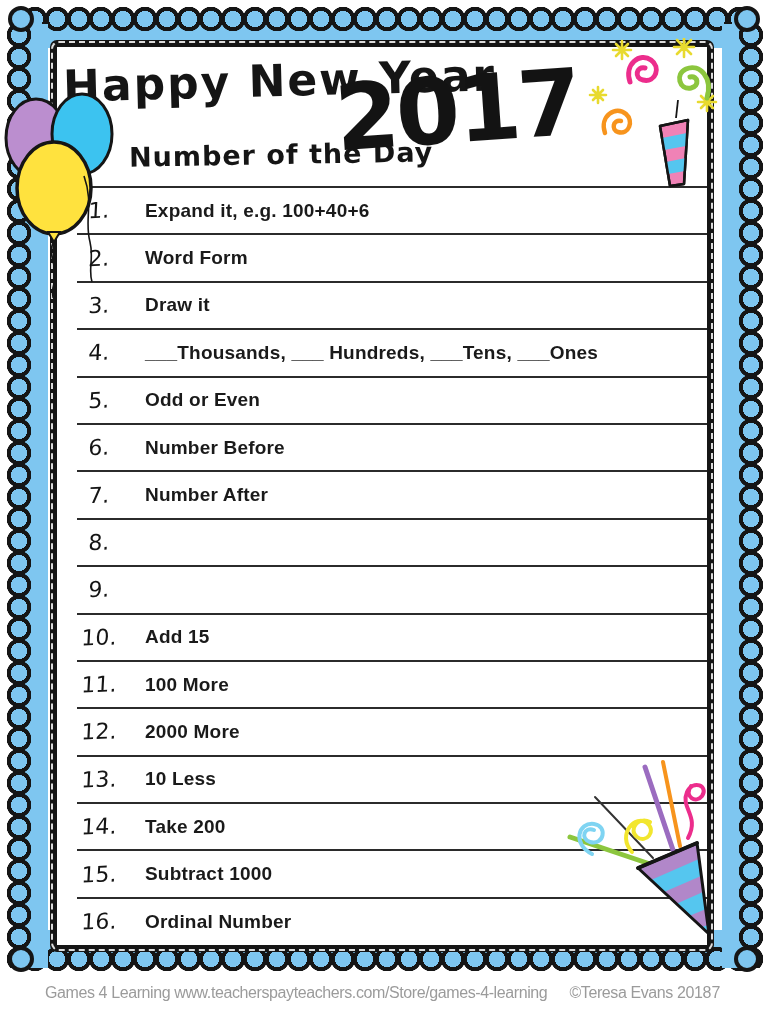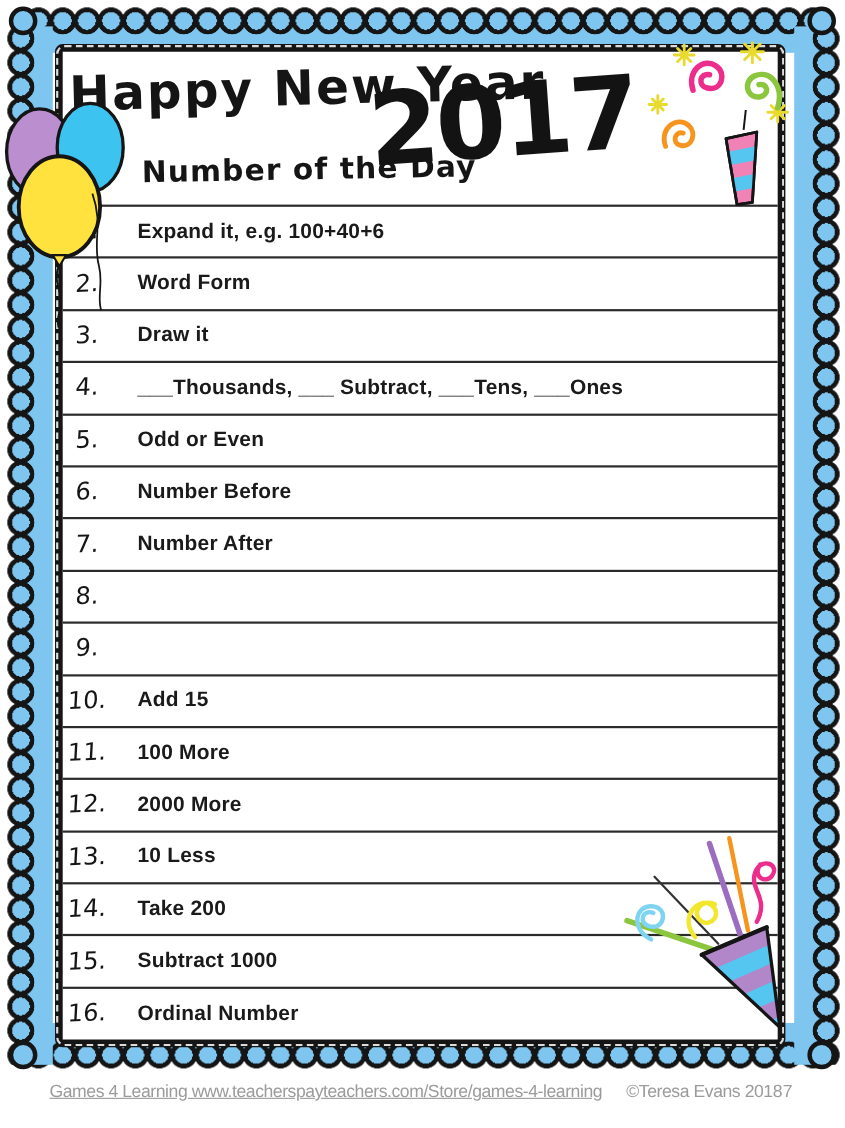--- a/index.html
+++ b/index.html
@@ -77,42 +77,42 @@
     font-family:"DejaVu Sans", sans-serif; font-size:27px; font-weight:600;
     letter-spacing:1px; color:#151515; transform:rotate(-1deg); white-space:nowrap;
   }
   .year {
     position:absolute; right:128px; top:18px;
     font-family:"DejaVu Sans", sans-serif; font-size:92px; font-weight:700;
     letter-spacing:-3px; color:#131313; transform:rotate(-4deg); line-height:1;
   }
 
   
-  .rows { position:relative; }
+  .rows { position:relative;padding-left:20px; }
   .row { height:47.4px; border-top:2px solid #2b2b2b; display:flex; align-items:center; }
   .row-num {
     width:44px; text-align:center; flex:0 0 44px;
     font-family:"DejaVu Sans", sans-serif; font-size:22px; color:#151515;
     transform:skewX(-5deg) rotate(-2deg);
   }
   .row-label {
     margin-left:24px; font-size:19px; font-weight:bold; color:#1a1a1a; letter-spacing:.2px;
   }
 
   
   .balloons { position:absolute; z-index:5; left:-4px; top:88px; }
   .popper-top { position:absolute; z-index:4; left:588px; top:38px; }
   .popper-bottom { position:absolute; z-index:4; left:550px; top:742px; }
 
   
   .footer {
     position:absolute; z-index:3; left:45px; right:30px; top:984px;
     color:#9b9b9b; font-size:16px; letter-spacing:-0.4px; white-space:nowrap;
   }
-  .footer-credit { margin-right:18px;text-decoration:underline; }
+  .footer-credit { margin-right:18px; }
   .footer-page { position:absolute; right:18px; top:0; }
 </style>
 </head>
 <body>
 
 <div class="page">
 
   <div class="sc sc-top"></div>
   <div class="sc sc-bottom"></div>
   <div class="sc sc-left"></div>
@@ -137,21 +137,21 @@
       <div class="row">
         <span class="row-num">2.</span>
         <span class="row-label">Word Form</span>
       </div>
       <div class="row">
         <span class="row-num">3.</span>
         <span class="row-label">Draw it</span>
       </div>
       <div class="row">
         <span class="row-num">4.</span>
-        <span class="row-label">___Thousands, ___ Subtract, ___Tens, ___Ones</span>
+        <span class="row-label">___Thousands, ___ Hundreds, ___Tens, ___Ones</span>
       </div>
       <div class="row">
         <span class="row-num">5.</span>
         <span class="row-label">Odd or Even</span>
       </div>
       <div class="row">
         <span class="row-num">6.</span>
         <span class="row-label">Number Before</span>
       </div>
       <div class="row">

